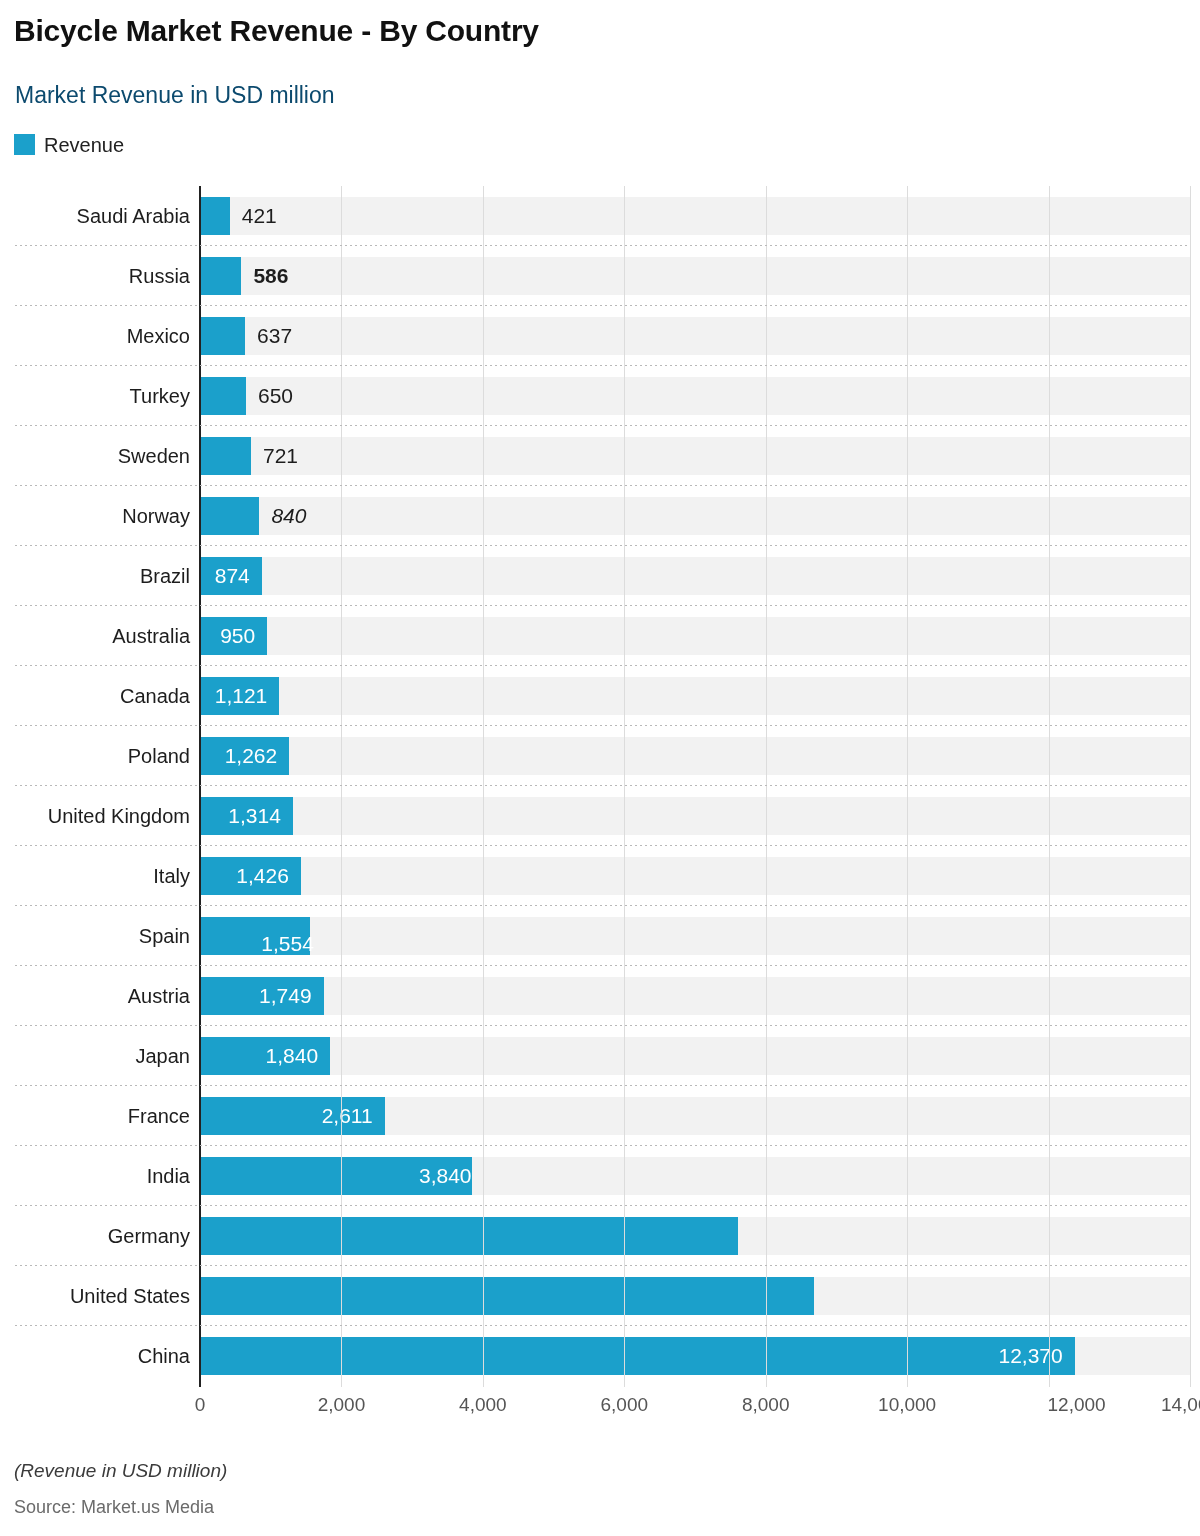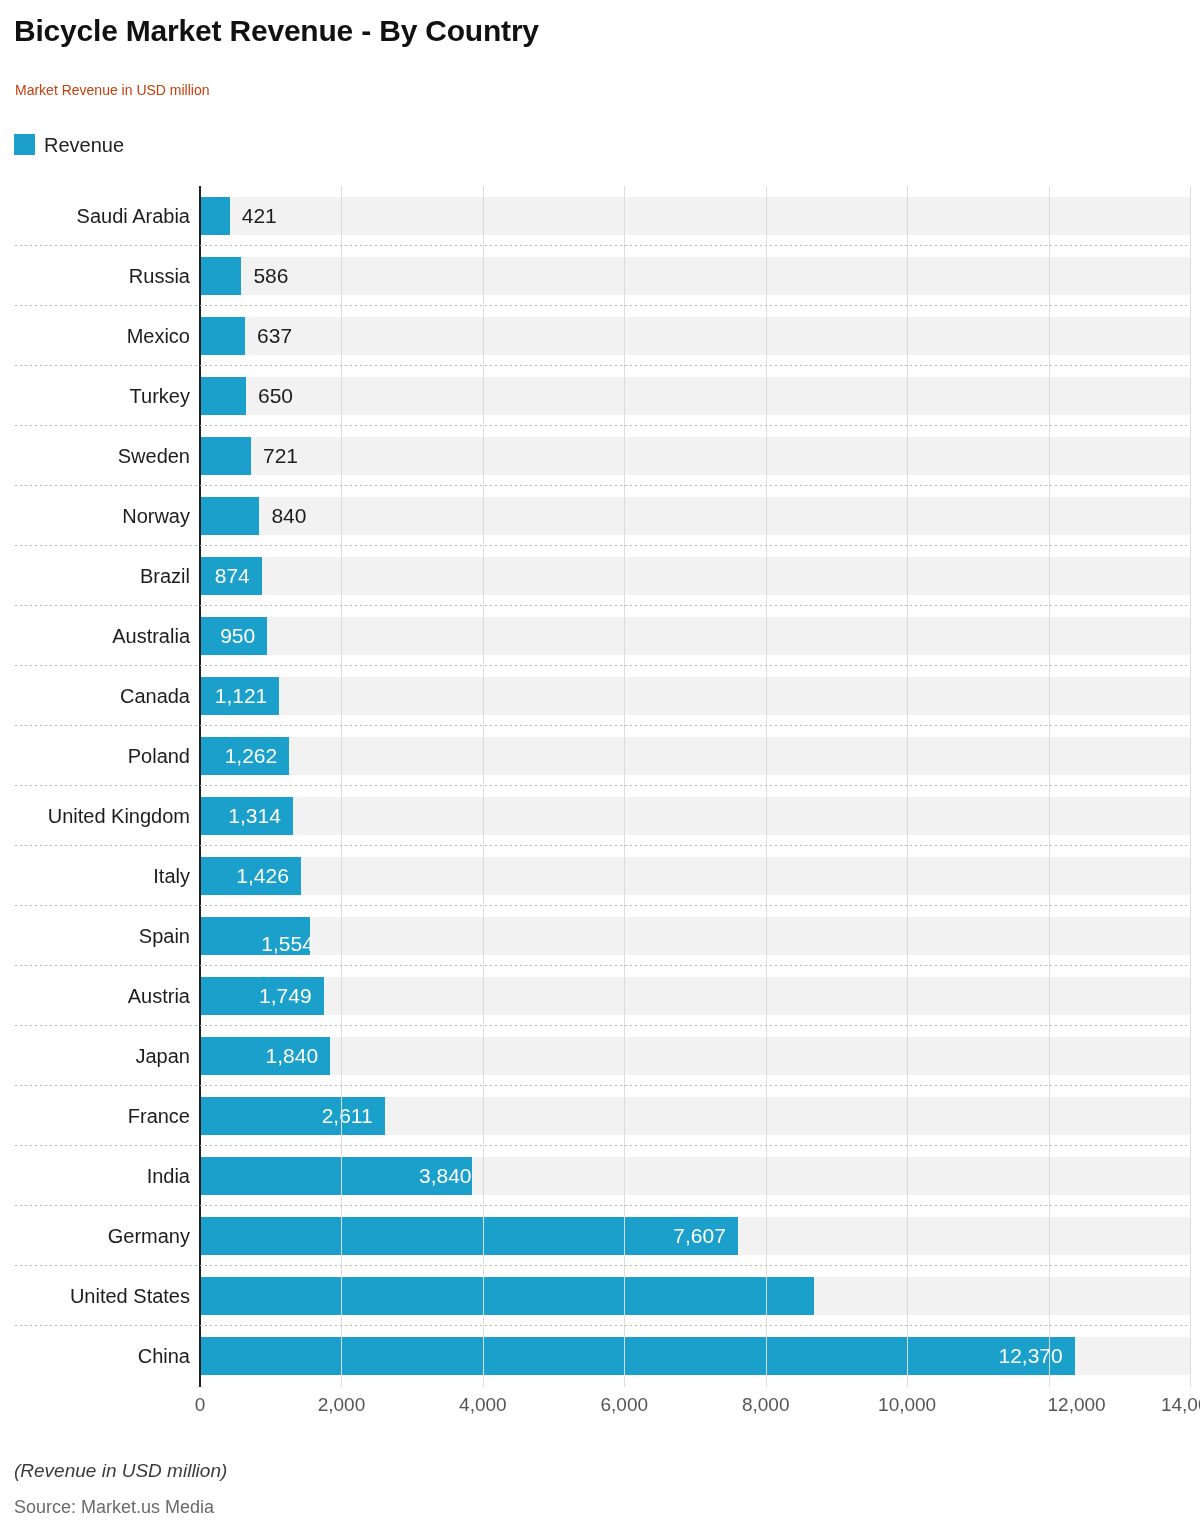--- a/index.html
+++ b/index.html
@@ -25,23 +25,23 @@
     font-size: 30px;
     font-weight: bold;
     letter-spacing: -0.2px;
     color: #111111;
     white-space: nowrap;
   }
   #chart-subtitle {
     position: absolute;
     left: 15px;
     top: 82px;
-    font-size: 14px;
+    font-size: 23px;
     font-weight: normal;
-    color: #c2410c;
+    color: #0c4a6e;
     white-space: nowrap;
   }
 
   
   #legend {
     position: absolute;
     left: 14px;
     top: 134px;
     display: flex;
     align-items: center;
@@ -202,21 +202,21 @@
       <div class="row" style="top: 0px;">
         <div class="row-band" style="background: rgb(242, 242, 242);"></div>
         <div class="cat-label">Saudi Arabia</div>
         <div class="bar" style="width: 29.7707px; background: rgb(27, 160, 203);"></div>
         <div class="bar-value outside" style="left: 241.771px;">421</div>
       </div>
       <div class="row" style="top: 60px;">
         <div class="row-band" style="background: rgb(242, 242, 242);"></div>
         <div class="cat-label">Russia</div>
         <div class="bar" style="width: 41.4386px; background: rgb(27, 160, 203);"></div>
-        <div class="bar-value outside" style="left: 253.439px;">586</div>
+        <div class="bar-value outside" style="left: 253.439px; font-weight: bold;">586</div>
       </div>
       <div class="row" style="top: 120px;">
         <div class="row-band" style="background: rgb(242, 242, 242);"></div>
         <div class="cat-label">Mexico</div>
         <div class="bar" style="width: 45.045px; background: rgb(27, 160, 203);"></div>
         <div class="bar-value outside" style="left: 257.045px;">637</div>
       </div>
       <div class="row" style="top: 180px;">
         <div class="row-band" style="background: rgb(242, 242, 242);"></div>
         <div class="cat-label">Turkey</div>
@@ -226,21 +226,21 @@
       <div class="row" style="top: 240px;">
         <div class="row-band" style="background: rgb(242, 242, 242);"></div>
         <div class="cat-label">Sweden</div>
         <div class="bar" style="width: 50.985px; background: rgb(27, 160, 203);"></div>
         <div class="bar-value outside" style="left: 262.985px;">721</div>
       </div>
       <div class="row" style="top: 300px;">
         <div class="row-band" style="background: rgb(242, 242, 242);"></div>
         <div class="cat-label">Norway</div>
         <div class="bar" style="width: 59.4px; background: rgb(27, 160, 203);"></div>
-        <div class="bar-value outside" style="left: 271.4px;">840</div>
+        <div class="bar-value outside" style="left: 271.4px; font-style: italic;">840</div>
       </div>
       <div class="row" style="top: 360px;">
         <div class="row-band" style="background: rgb(242, 242, 242);"></div>
         <div class="cat-label">Brazil</div>
         <div class="bar" style="width: 61.8043px; background: rgb(27, 160, 203);"></div>
         <div class="bar-value inside" style="left: 200px; width: 49.8043px;">874</div>
       </div>
       <div class="row" style="top: 420px;">
         <div class="row-band" style="background: rgb(242, 242, 242);"></div>
         <div class="cat-label">Australia</div>
@@ -298,21 +298,20 @@
       <div class="row" style="top: 960px;">
         <div class="row-band" style="background: rgb(242, 242, 242);"></div>
         <div class="cat-label">India</div>
         <div class="bar" style="width: 271.543px; background: rgb(27, 160, 203);"></div>
         <div class="bar-value inside" style="left: 212px; width: 259.543px;">3,840</div>
       </div>
       <div class="row" style="top: 1020px;">
         <div class="row-band" style="background: rgb(242, 242, 242);"></div>
         <div class="cat-label">Germany</div>
         <div class="bar" style="width: 537.924px; background: rgb(27, 160, 203);"></div>
-        <div class="bar-value inside" style="left: 200px; width: 525.924px;">7,607</div>
       </div>
       <div class="row" style="top: 1080px;">
         <div class="row-band" style="background: rgb(242, 242, 242);"></div>
         <div class="cat-label">United States</div>
         <div class="bar" style="width: 614.083px; background: rgb(27, 160, 203);"></div>
       </div>
       <div class="row" style="top: 1140px;">
         <div class="row-band" style="background: rgb(242, 242, 242);"></div>
         <div class="cat-label">China</div>
         <div class="bar" style="width: 874.736px; background: rgb(27, 160, 203);"></div>

